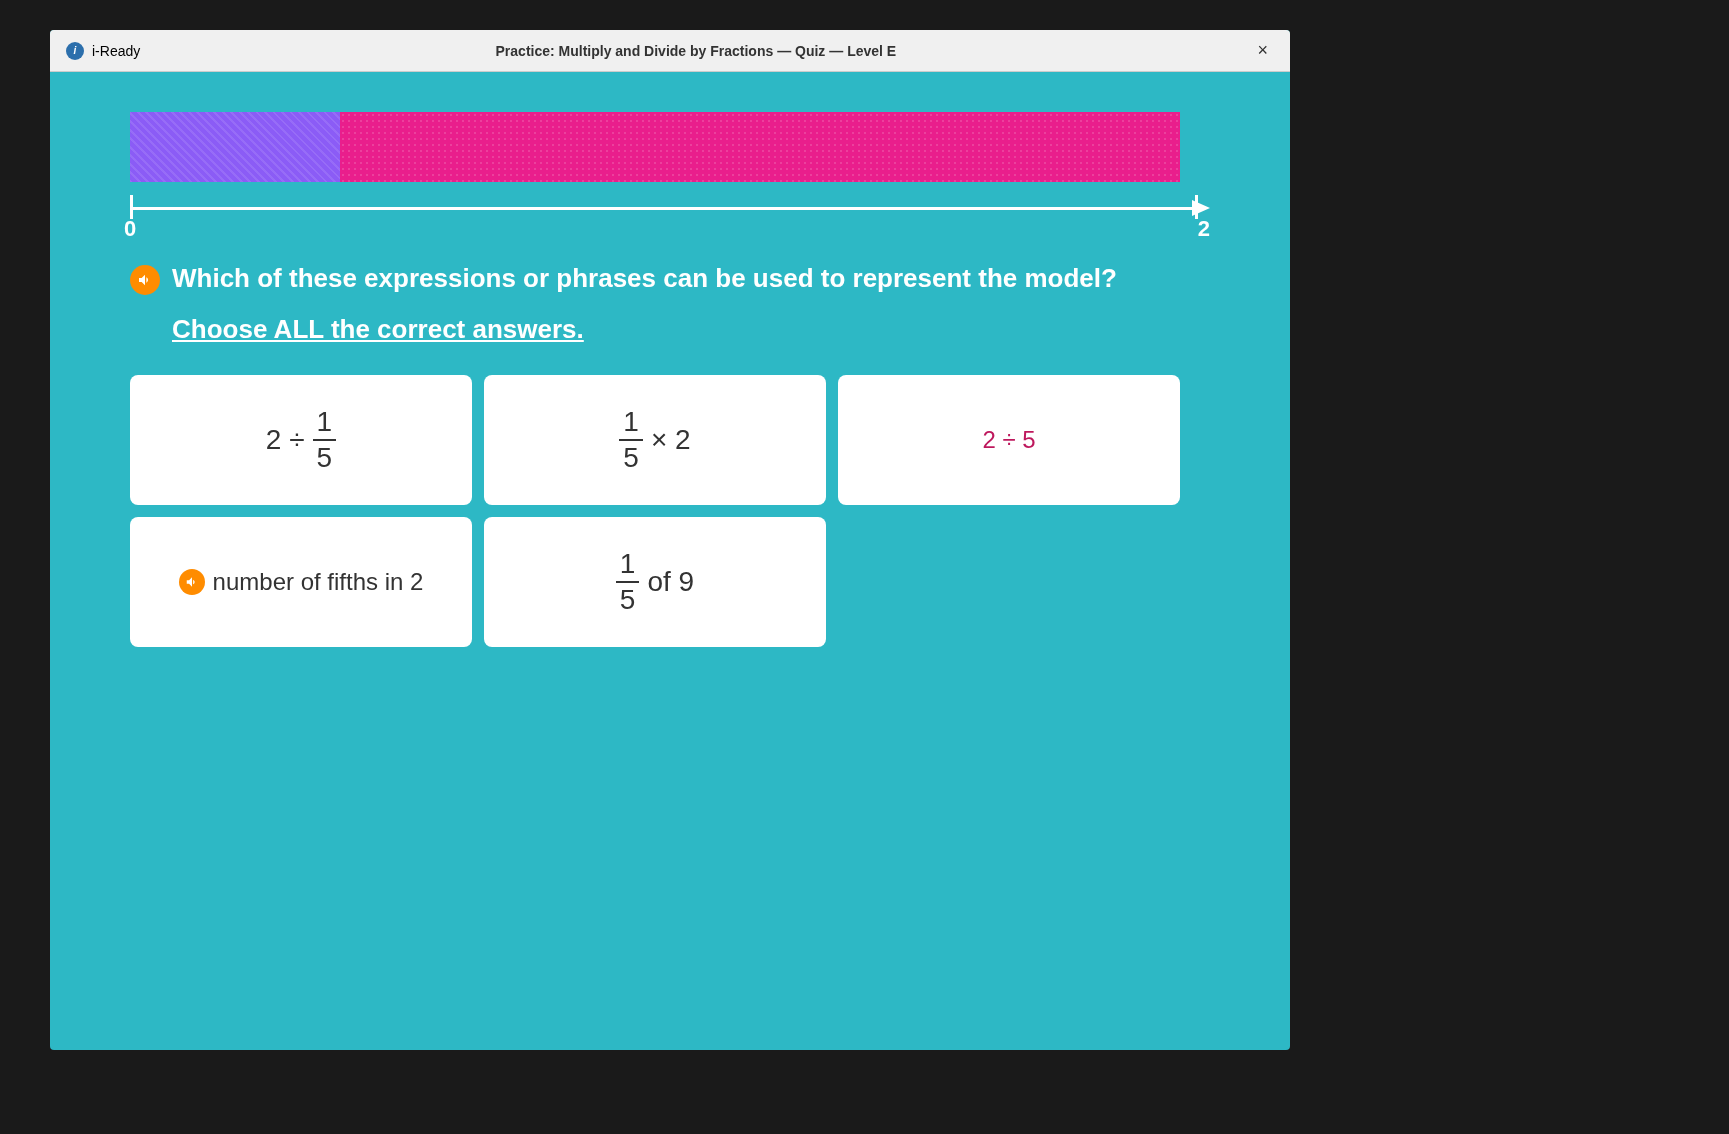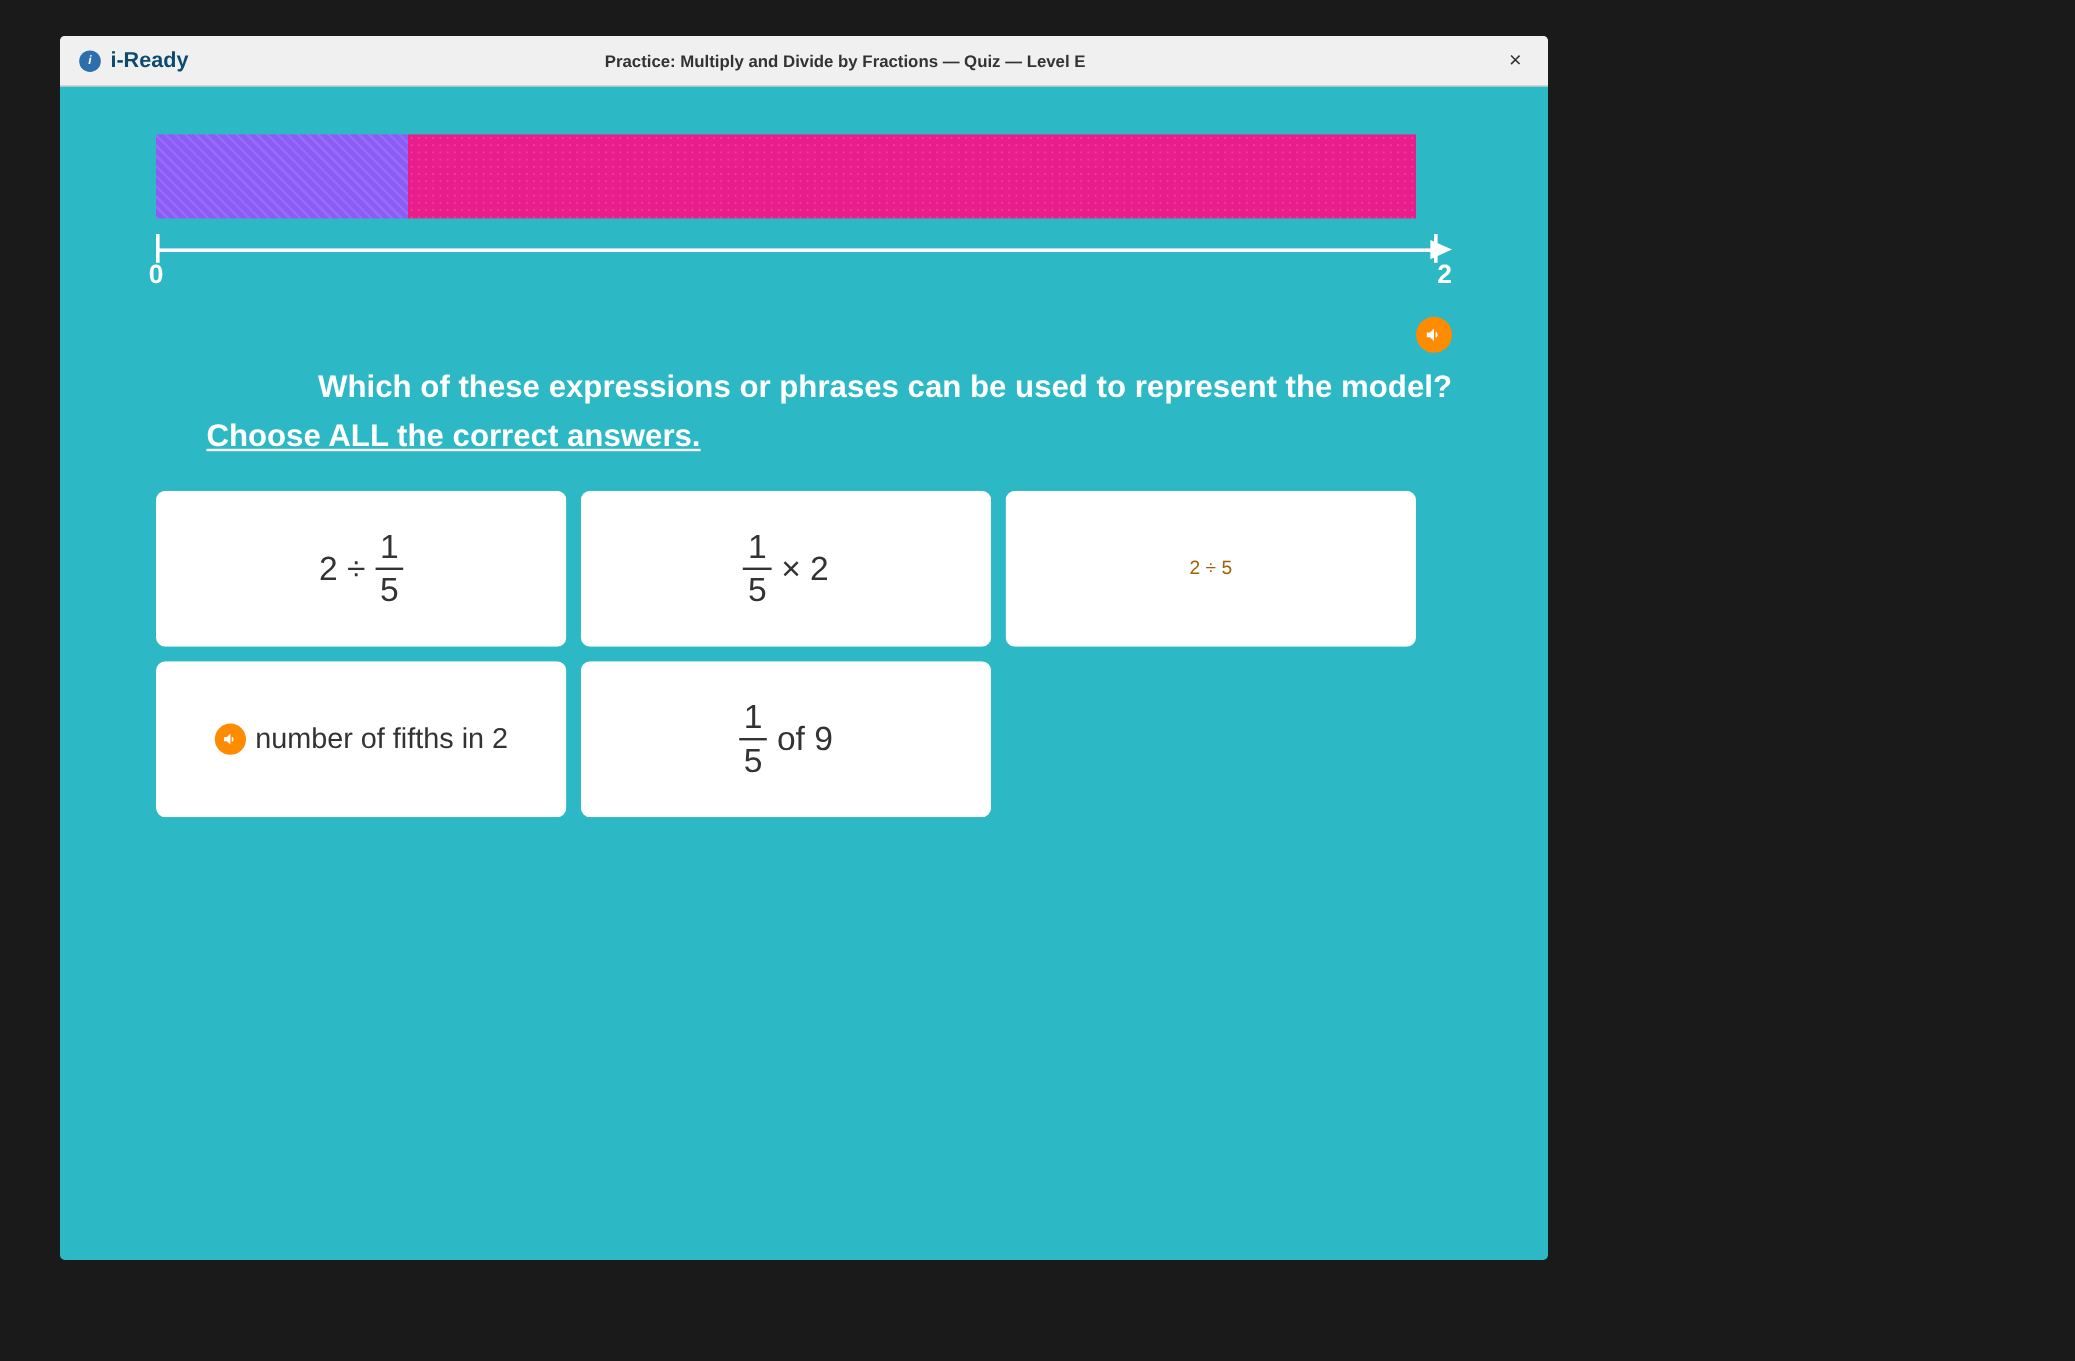--- a/index.html
+++ b/index.html
@@ -36,23 +36,23 @@
     .title-bar-left {
       display: flex;
       align-items: center;
       gap: 8px;
     }
 
     .iready-logo {
       display: flex;
       align-items: center;
       gap: 4px;
-      font-size: 18px;
-      font-weight: bold;
-      color: #0c4a6e;
+      font-size: 14px;
+      font-weight: normal;
+      color: #000000;
     }
 
     .logo-icon {
       width: 18px;
       height: 18px;
       background: #2c6fac;
       border-radius: 50%;
       display: flex;
       align-items: center;
       justify-content: center;
@@ -171,24 +171,23 @@
       bottom: 0;
       right: 10px;
       color: white;
       font-size: 22px;
       font-weight: bold;
     }
 
     
     .question-container {
       display: flex;
-      align-items: flex-end;
+      align-items: center;
       gap: 12px;
-      margin-bottom: 8px;
-      flex-direction: column;
+      margin-bottom: 18px;
     }
 
     .speaker-icon {
       width: 30px;
       height: 30px;
       background: #ff8c00;
       border-radius: 50%;
       display: flex;
       align-items: center;
       justify-content: center;
@@ -333,21 +332,21 @@
           <span class="fraction">
             <span class="numerator">1</span>
             <span class="denominator">5</span>
           </span>
           <span style="font-size:28px;color:#333;"> × 2</span>
         </div>
       </div>
 
 
       <div class="option-card">
-        <span style="font-size:16px;color:#a16207;">2 ÷ 5</span>
+        <span style="font-size:24px;color:#be185d;">2 ÷ 5</span>
       </div>
 
       <div class="option-card">
         <div class="option-inner">
           <div class="speaker-small">
             <svg width="14" height="14" viewBox="0 0 24 24">
               <path d="M3 9v6h4l5 5V4L7 9H3zm13.5 3c0-1.77-1.02-3.29-2.5-4.03v8.05c1.48-.73 2.5-2.25 2.5-4.02z" fill="white"></path>
             </svg>
           </div>
           <span style="font-size:24px;color:#333;">number of fifths in 2</span>

